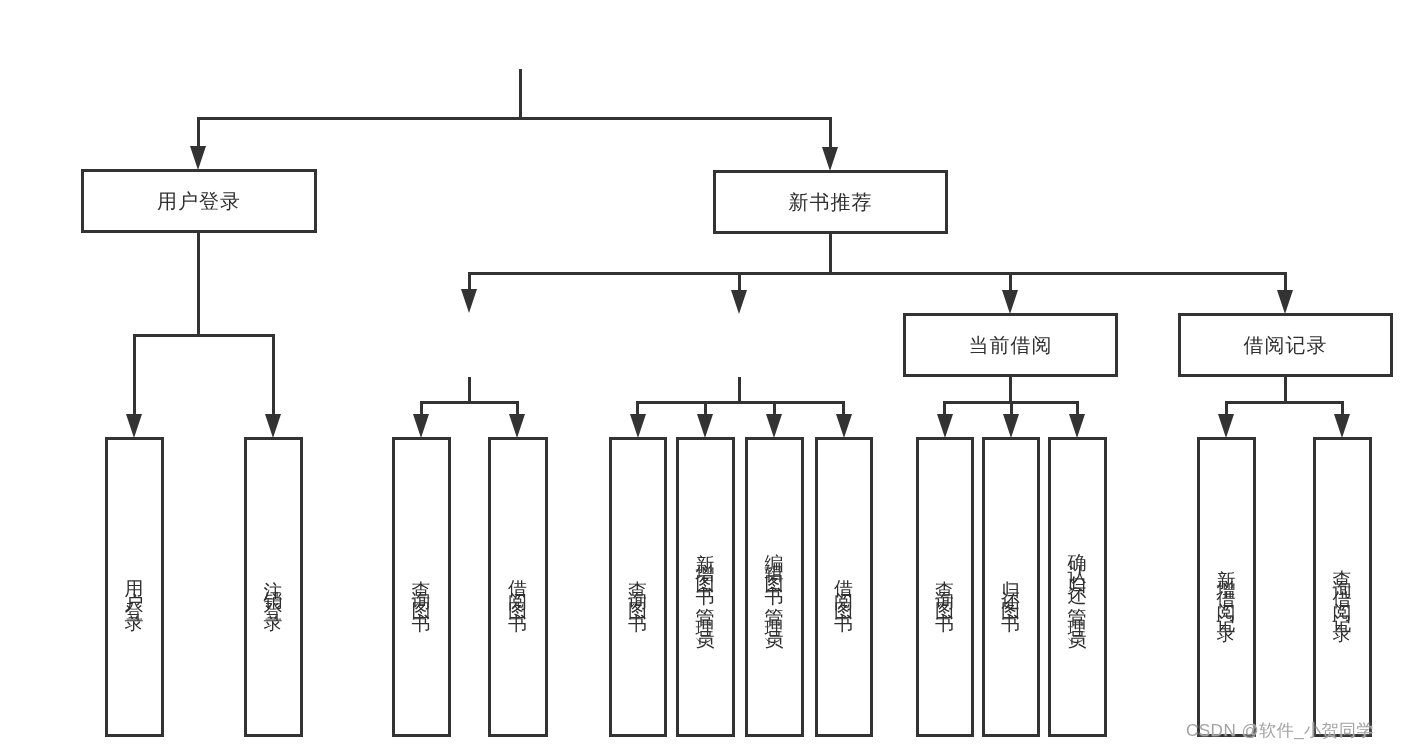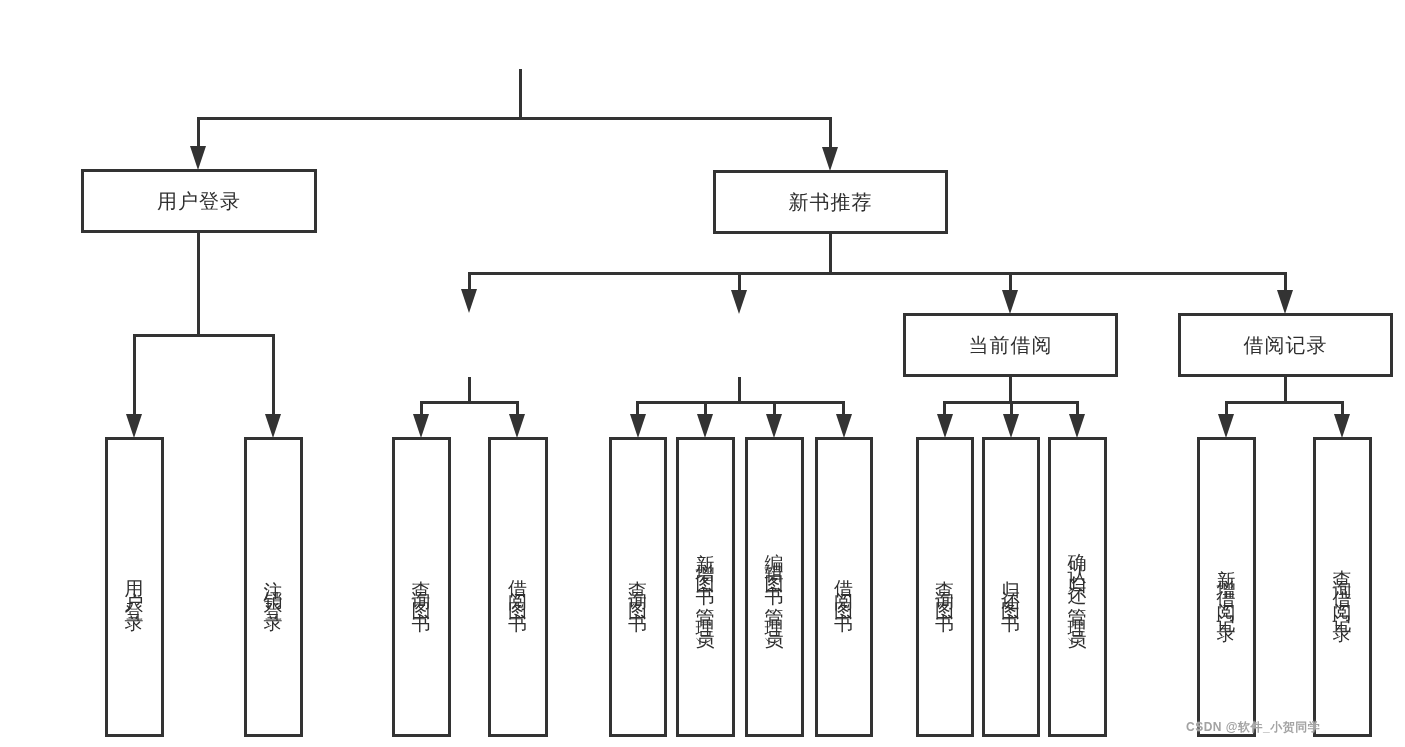--- a/index.html
+++ b/index.html
@@ -49,27 +49,26 @@
   .arrow{
     position:absolute;
     width:0;height:0;
     border-left:8px solid transparent;
     border-right:8px solid transparent;
     border-top:24px solid var(--line);
   }
   #watermark{
     position:absolute;
     left:1186px;top:719px;
-    font-size:12px;
+    font-size:17px;
     color:var(--wm);
     letter-spacing:0.5px;
     white-space:nowrap;
     text-shadow:0 0 2px #ffffff;
     z-index:9;
-    font-weight:bold;
   }
 </style>
 </head>
 <body>
 
 <div id="stage">
 
 
   <div class="vline" style="left:519px;top:69px;height:50px"></div>
   <div class="hline" style="left:197px;top:117px;width:635px"></div>

